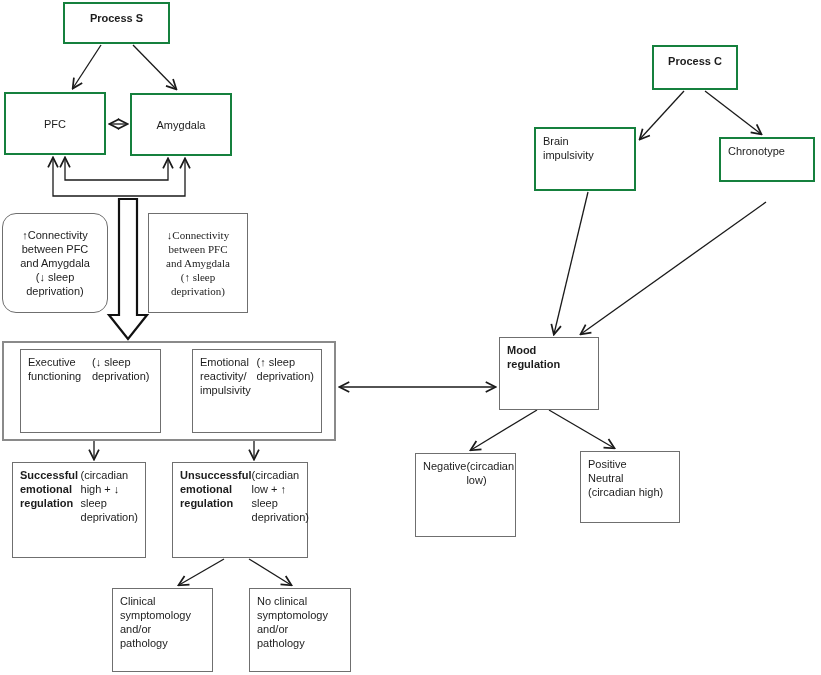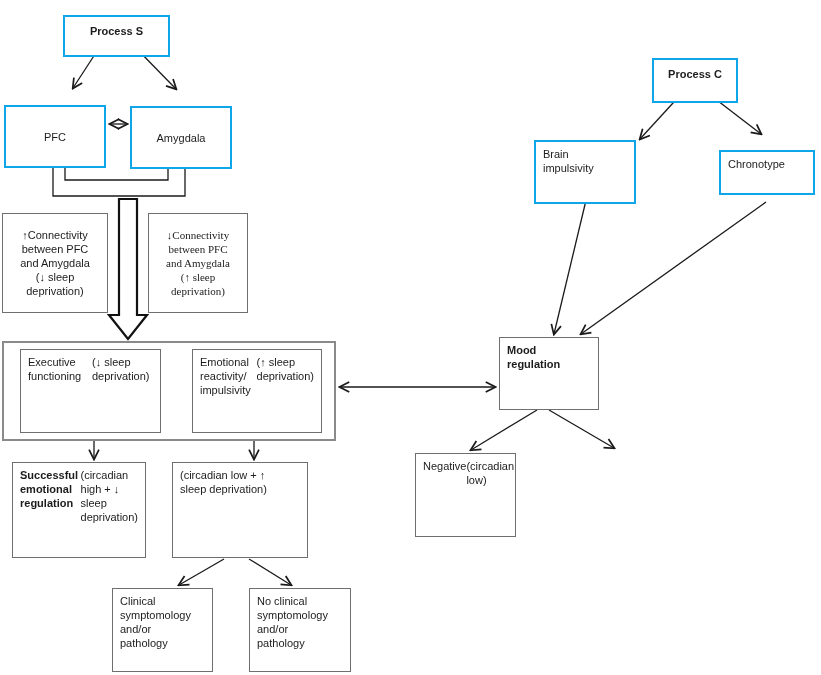--- a/index.html
+++ b/index.html
@@ -13,21 +13,21 @@
   }
   #connectors{position:absolute;left:0;top:0;width:821px;height:675px;}
   .box{
     position:absolute;
     box-sizing:border-box;
     background:#ffffff;
     border:1px solid #6f6f6f;
     font-size:11px;
     line-height:14px;
   }
-  .major{border:2px solid #0ea5e9;margin-top:13px;}
+  .major{border:2px solid #15803d;}
   .ml{white-space:pre-line;}
   .center-both{display:flex;align-items:center;justify-content:center;text-align:center;}
   .center-top{display:flex;justify-content:center;text-align:center;padding-top:7px;}
   .pad{padding:5px 7px;}
   .split{display:flex;justify-content:flex-start;}
   .bold{font-weight:bold;}
 </style>
 </head>
 <body>
 
@@ -72,21 +72,21 @@
   </div>
 
   <div class="box major center-both" style="left:4px;top:92px;width:102px;height:63px;">
     <span>PFC</span>
   </div>
 
   <div class="box major center-both" style="left:130px;top:93px;width:102px;height:63px;">
     <span>Amygdala</span>
   </div>
 
-  <div class="box center-both" style="left:2px;top:213px;width:106px;height:100px;">
+  <div class="box center-both" style="left:2px;top:213px;width:106px;height:100px;border-radius:14px;">
     <span class="ml">↑Connectivity
 between PFC
 and Amygdala
 (↓ sleep
 deprivation)</span>
   </div>
 
   <div class="box center-both" style="left:148px;top:213px;width:100px;height:100px;font-family:Liberation Serif, serif;">
     <span class="ml">↓Connectivity
 between PFC
@@ -109,20 +109,22 @@
   </div>
 
   <div class="box split pad" style="left:12px;top:462px;width:134px;height:96px;">
     <span class="ml bold">Successful emotional
 regulation</span>
     <span class="ml">(circadian high + ↓
 sleep deprivation)</span>
   </div>
 
   <div class="box split pad" style="left:172px;top:462px;width:136px;height:96px;">
+    <span class="ml bold">Unsuccessful
+emotional regulation</span>
     <span class="ml">(circadian low + ↑
 sleep deprivation)</span>
   </div>
 
   <div class="box pad" style="left:112px;top:588px;width:101px;height:84px;">
     <span class="ml">Clinical
 symptomology
 and/or
 pathology</span>
   </div>
@@ -150,14 +152,19 @@
   <div class="box pad" style="left:499px;top:337px;width:100px;height:73px;">
     <span class="ml bold">Mood
 regulation</span>
   </div>
 
   <div class="box split pad" style="left:415px;top:453px;width:101px;height:84px;">
     <span class="ml">Negative</span>
     <span class="ml">(circadian low)</span>
   </div>
 
+  <div class="box pad" style="left:580px;top:451px;width:100px;height:72px;">
+    <span class="ml">Positive
+Neutral
+(circadian high)</span>
+  </div>
 
 </div>
 
 </body></html>

